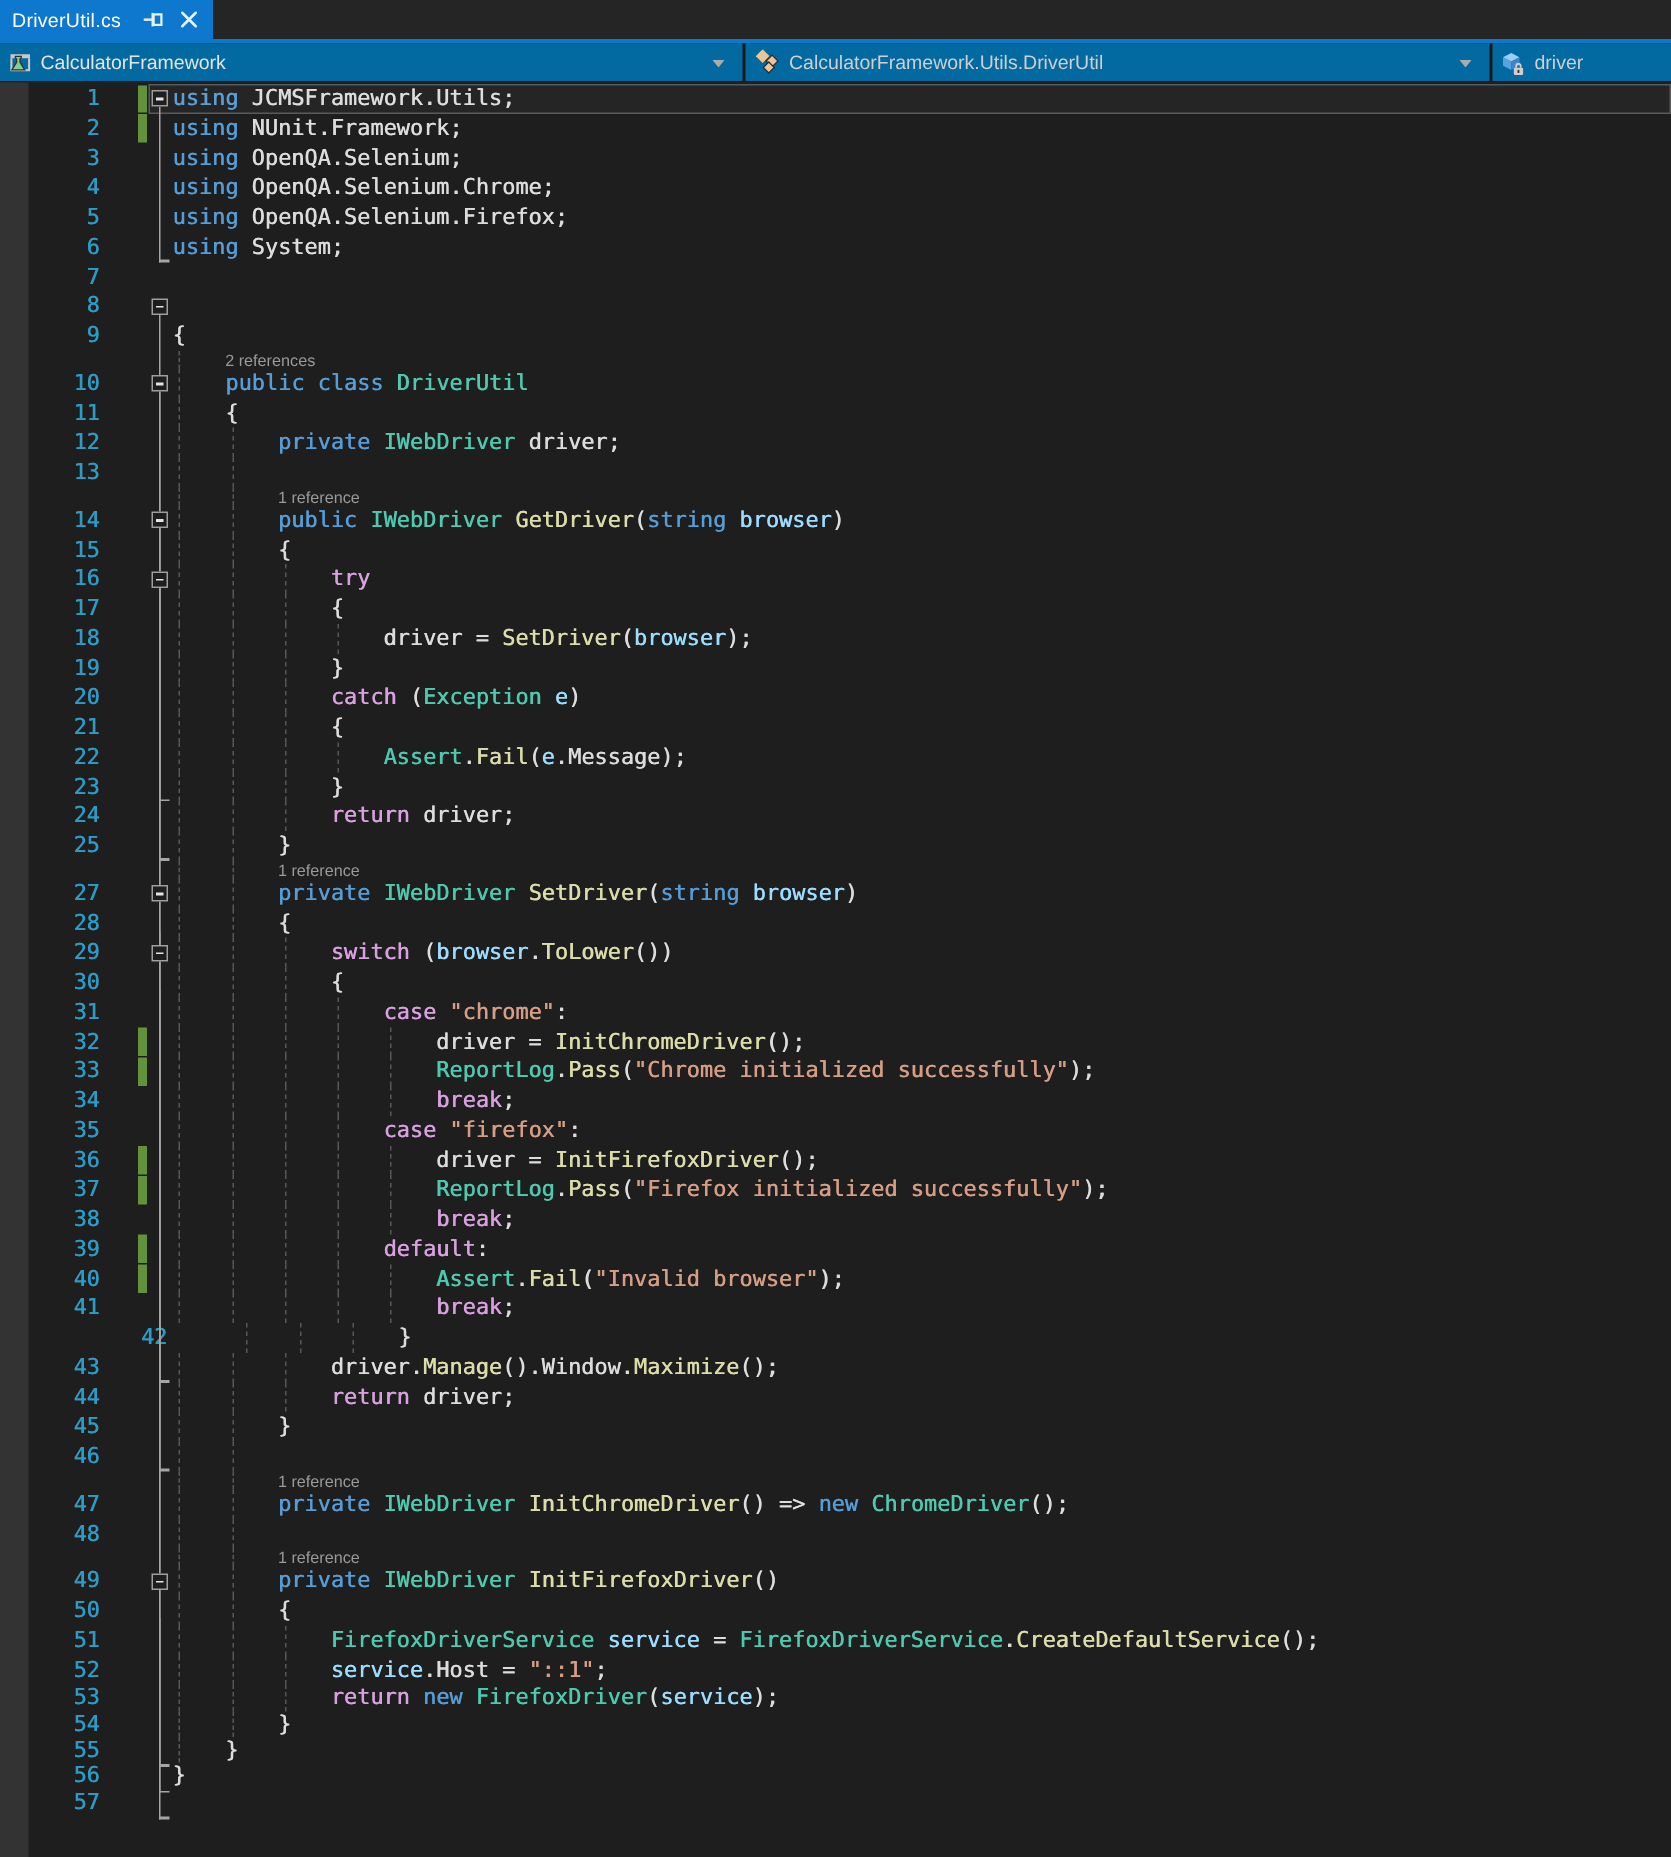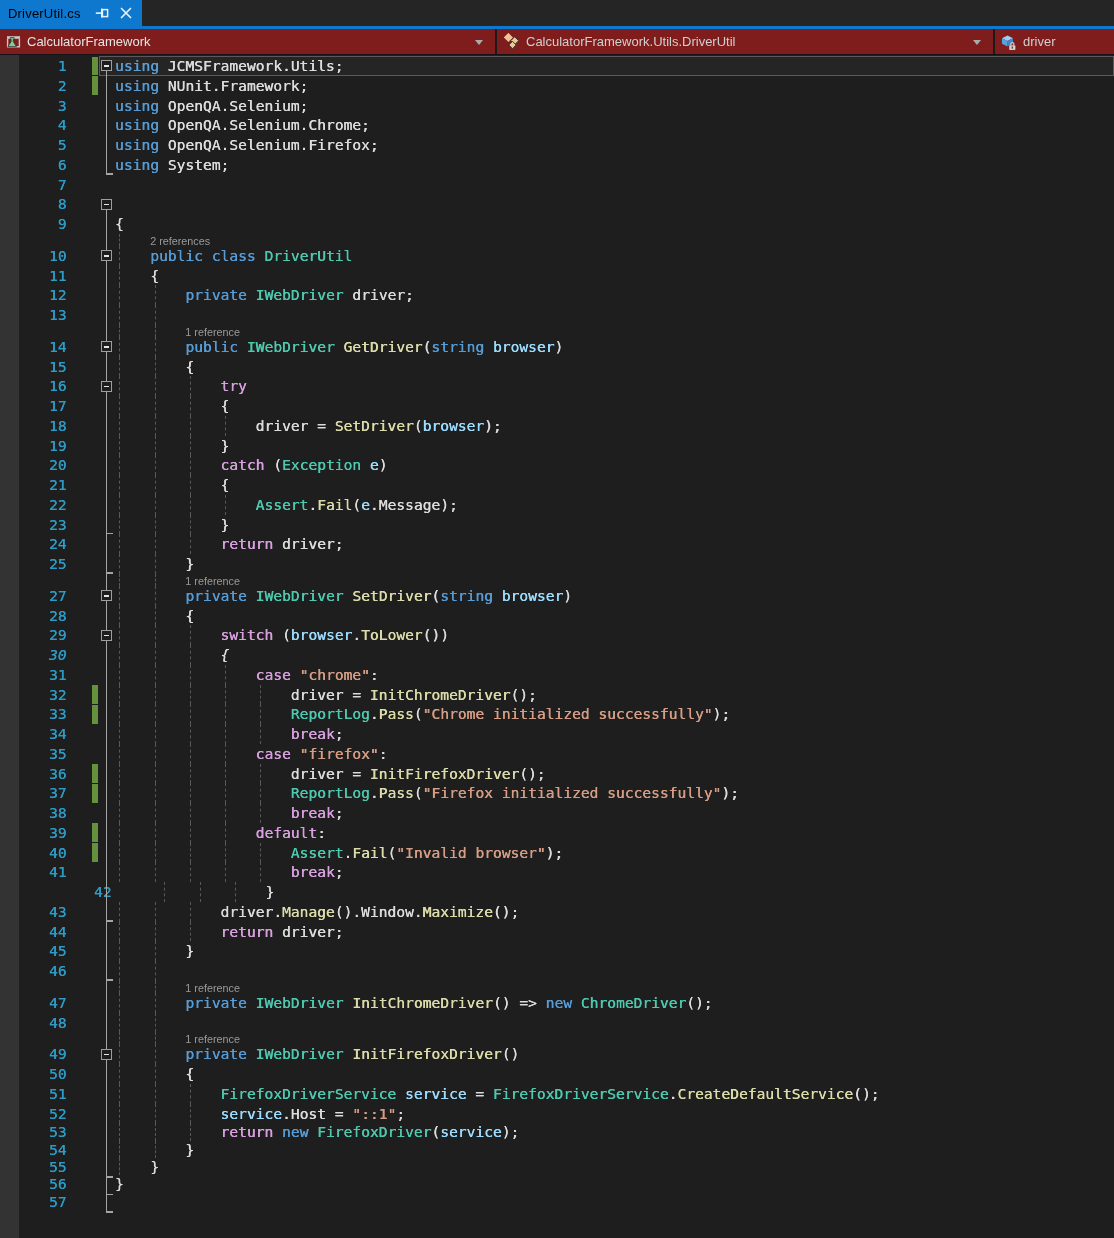--- a/index.html
+++ b/index.html
@@ -5,30 +5,30 @@
   * { margin:0; padding:0; box-sizing:border-box; }
   html,body { width:1114px; height:1238px; overflow:hidden; background:#1E1E1E; }
   #app {
     position:relative; width:1114px; height:1238px; background:#1E1E1E;
     font-family:"Liberation Sans", sans-serif; overflow:hidden;
   }
   
   #tabstrip { position:absolute; left:0; top:0; width:1114px; height:26px; background:#252526; }
   #tab-active {
     position:absolute; left:0; top:0; width:142px; height:26px; background:#0E78CE;
-    display:flex; align-items:center; color:#000000; font-size:13px;
+    display:flex; align-items:center; color:#ffffff; font-size:13px;
   }
   #tab-active .tab-label { margin-left:8px; letter-spacing:0.2px; }
   .tab-icon { display:inline-flex; align-items:center; justify-content:center; width:14px; height:14px; }
   #tab-pin { position:absolute; left:95px; top:6px; }
   #tab-close { position:absolute; left:119px; top:6px; font-size:13px; color:#E8F2FB; }
   #tab-underline { position:absolute; left:0; top:26px; width:1114px; height:3px; background:#0E78CE; }
   
   #navbar {
-    position:absolute; left:0; top:29px; width:1114px; height:26px; background:#7f1d1d;
+    position:absolute; left:0; top:29px; width:1114px; height:26px; background:#0369a1;
     border-bottom:1px solid #141416; display:flex;
   }
   .nav-combo { position:relative; height:100%; display:flex; align-items:center; }
   #nav-project { width:497px; border-right:2px solid #1A1A1C; }
   #nav-type   { width:498px; border-right:2px solid #1A1A1C; }
   #nav-member { flex:1; }
   .nav-icon { position:absolute; top:4px; width:17px; height:17px; }
   #nav-project .nav-icon { left:5px; }
   #nav-type .nav-icon { left:7px; }
   #nav-member .nav-icon { left:5px; }
@@ -334,21 +334,21 @@
         <div class="row row-code" style="height: 19.75px; line-height: 19.75px;">
           <span class="guide" style="left: 119.4px;"></span>
           <span class="guide" style="left: 154.544px;"></span>
           <span class="guide" style="left: 189.688px;"></span>
           <span class="line-number">29</span>
           <span class="fold-box" style="top: 4.375px;">
             <span class="dash"></span>
           </span>
           <span class="code-text"><span class="tk-w">            </span><span class="tk-c">switch</span><span class="tk-w"> (</span><span class="tk-p">browser</span><span class="tk-w">.</span><span class="tk-m">ToLower</span><span class="tk-w">())</span></span>
         </div>
-        <div class="row row-code" style="height: 19.75px; line-height: 19.75px; font-style: italic;">
+        <div class="row row-code" style="height: 19.75px; line-height: 19.75px;">
           <span class="guide" style="left: 119.4px;"></span>
           <span class="guide" style="left: 154.544px;"></span>
           <span class="guide" style="left: 189.688px;"></span>
           <span class="line-number">30</span>
           <span class="code-text"><span class="tk-w">            {</span></span>
         </div>
         <div class="row row-code" style="height: 19.75px; line-height: 19.75px;">
           <span class="guide" style="left: 119.4px;"></span>
           <span class="guide" style="left: 154.544px;"></span>
           <span class="guide" style="left: 189.688px;"></span>

